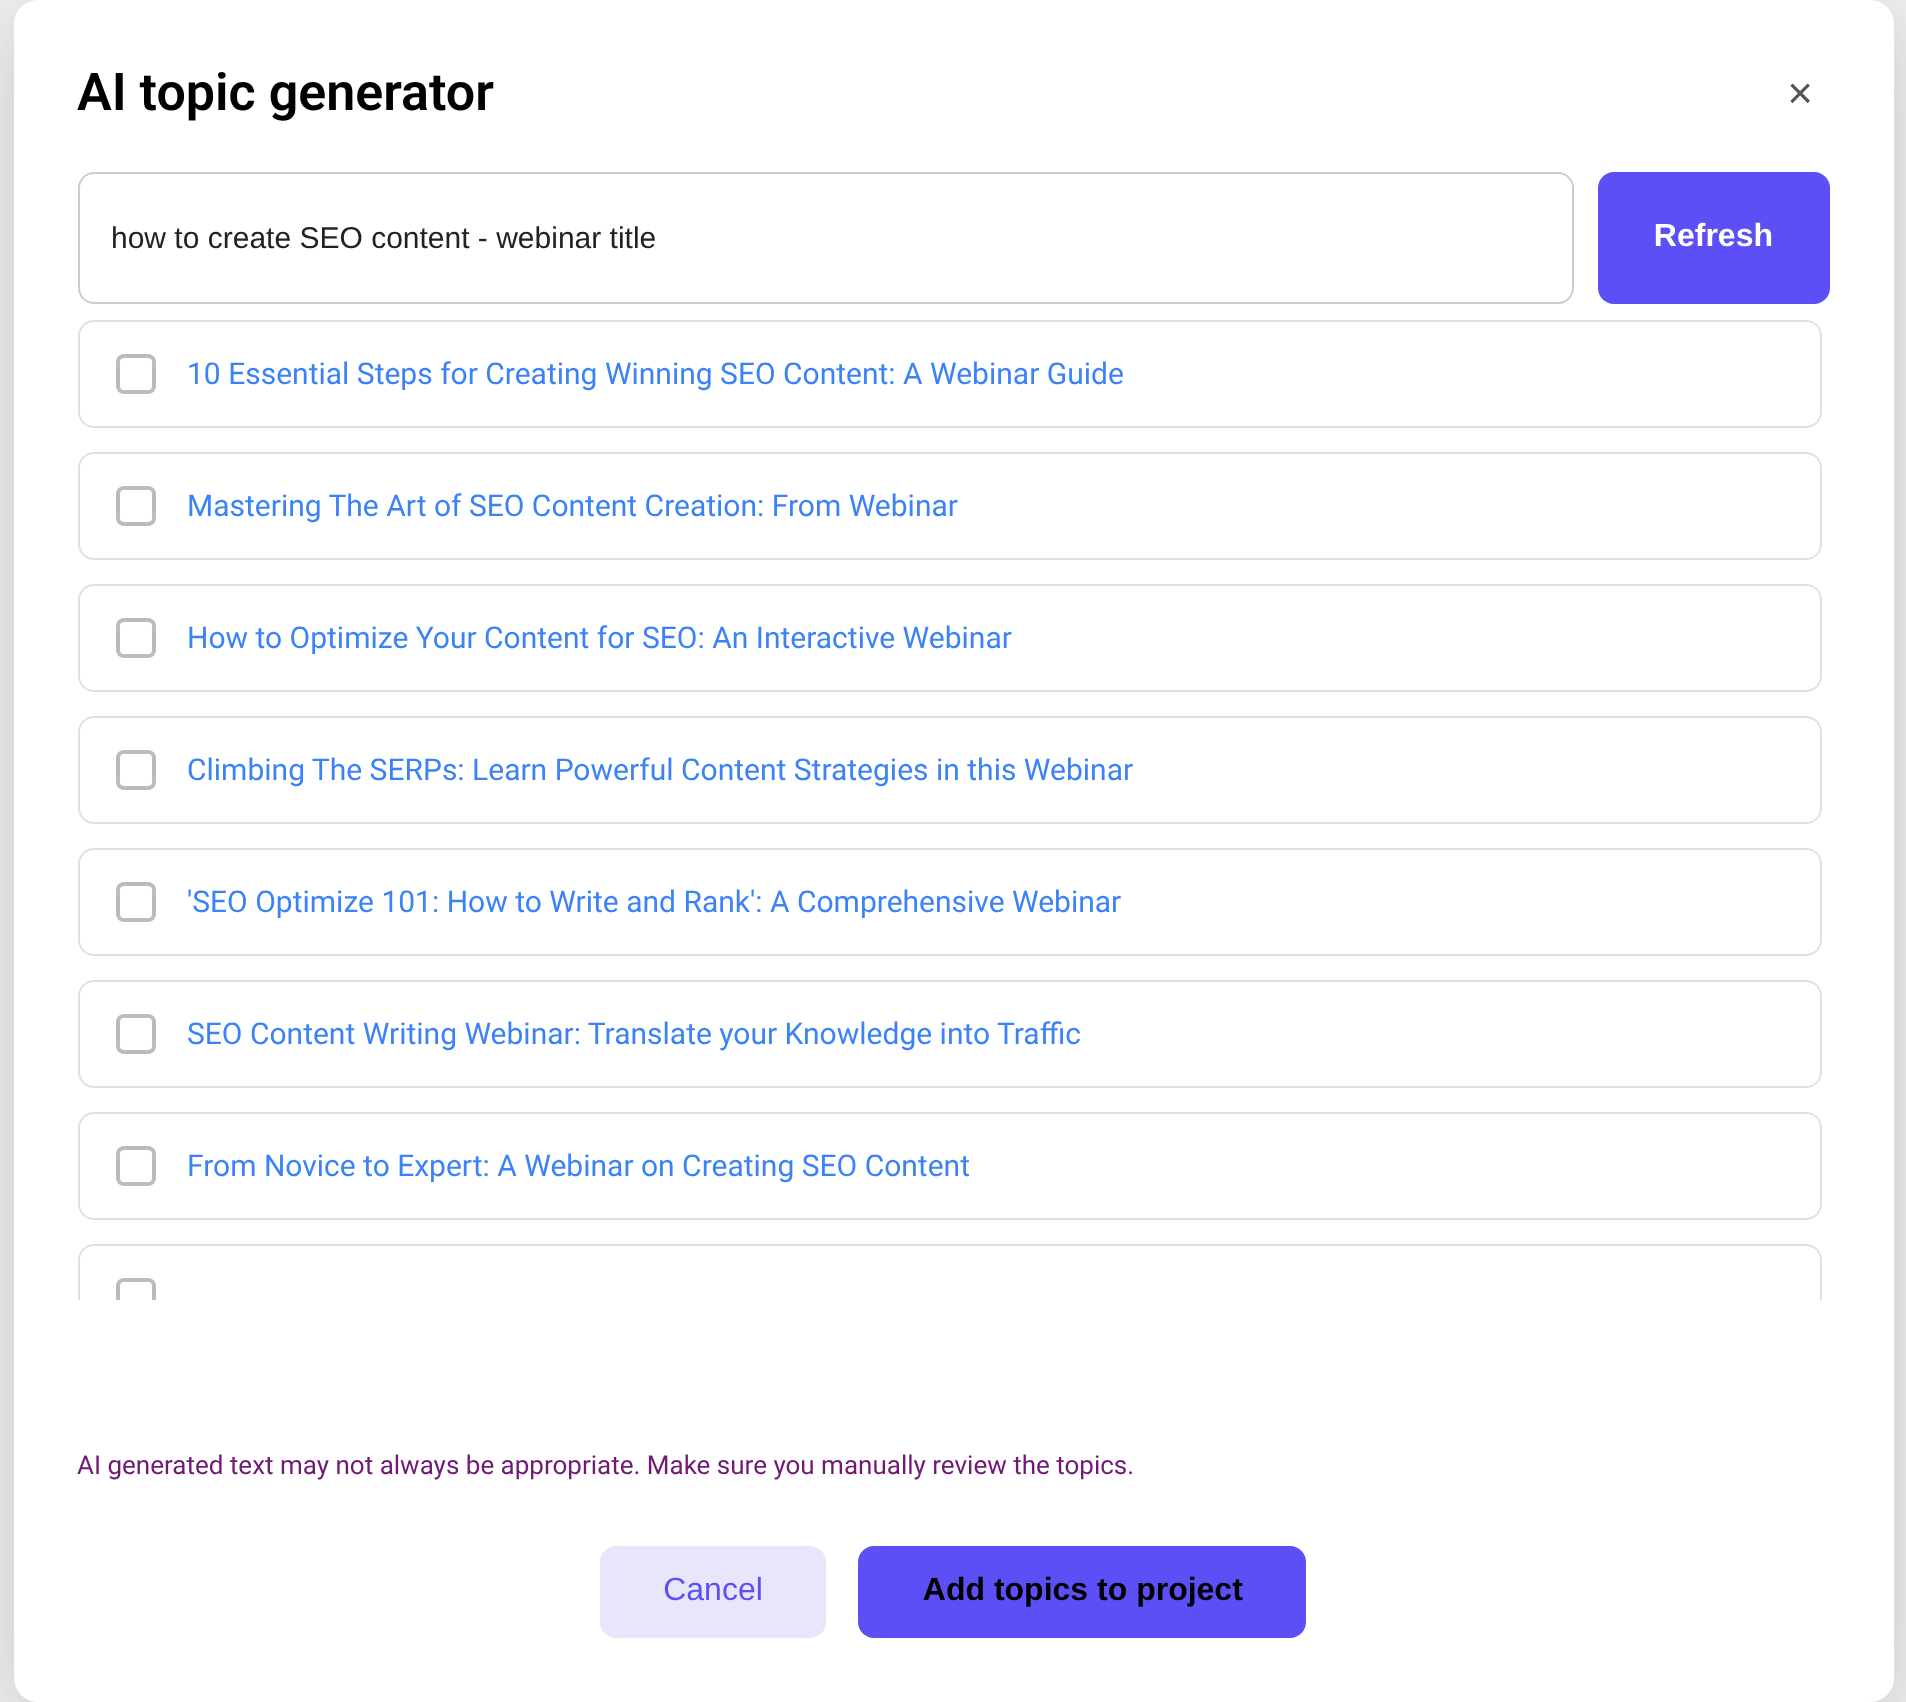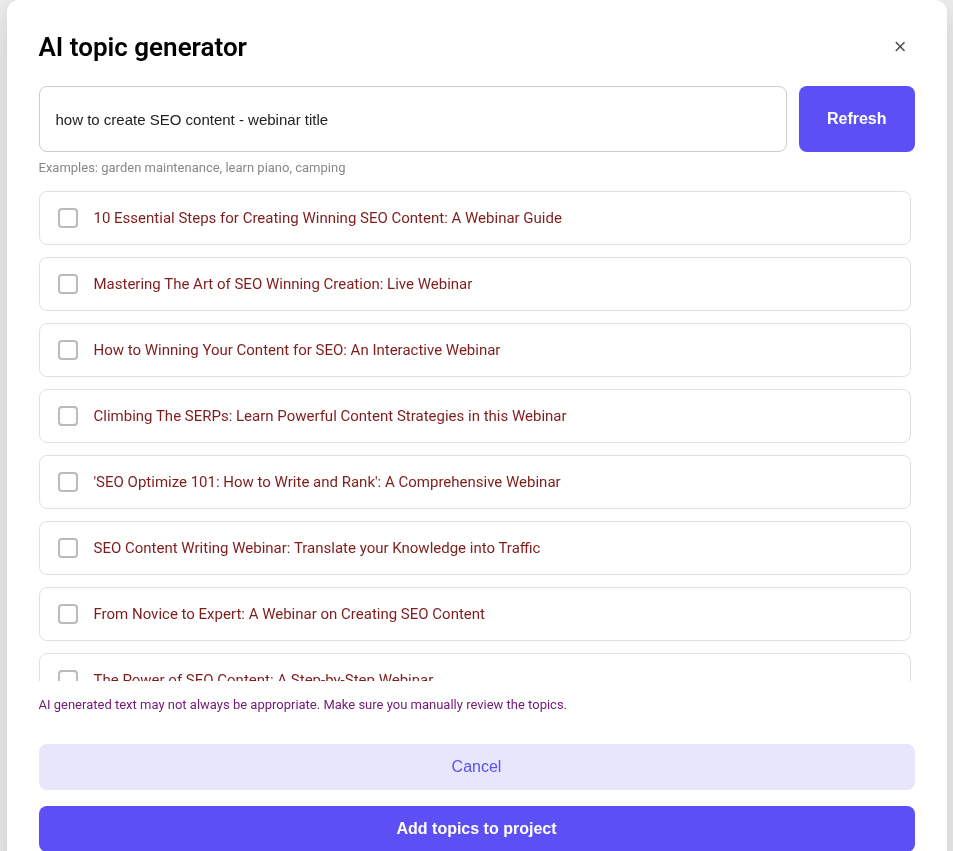--- a/index.html
+++ b/index.html
@@ -139,53 +139,52 @@
       background: white;
     }
 
     .topic-checkbox:checked {
       background: #5b4ff5;
       border-color: #5b4ff5;
     }
 
     .topic-label {
       font-size: 15px;
-      color: #7f1d1d;
+      color: #3b82f6;
       cursor: pointer;
     }
 
     .disclaimer-text {
       font-size: 13px;
       color: #701a75;
       margin-top: 16px;
       margin-bottom: 24px;
     }
 
     .dialog-footer {
       display: flex;
       justify-content: center;
       gap: 16px;
       margin-top: 8px;
-      flex-direction: column;
     }
 
     .cancel-button {
       background: #e8e6fa;
       color: #5b4ff5;
       border: none;
       border-radius: 8px;
       padding: 14px 32px;
       font-size: 16px;
       font-weight: 500;
       cursor: pointer;
     }
 
     .add-topics-button {
       background: #5b4ff5;
-      color: #ffffff;
+      color: #000000;
       border: none;
       border-radius: 8px;
       padding: 14px 32px;
       font-size: 16px;
       font-weight: 600;
       cursor: pointer;
     }
   </style>
 </head>
 <body>
@@ -195,55 +194,53 @@
   <div class="dialog-header">
     <h1 class="dialog-title">AI topic generator</h1>
     <button class="close-button">×</button>
   </div>
 
   <div class="search-row">
     <input class="search-input" type="text" placeholder="how to create SEO content - webinar title" value="how to create SEO content - webinar title" style="">
     <button class="refresh-button">Refresh</button>
   </div>
 
-  <p class="examples-text">Examples: garden maintenance, learn piano, camping</p>
 
   <div class="topics-list-wrapper">
     <div class="topics-list" id="topics-list">
     <div class="topic-item">
           <input type="checkbox" class="topic-checkbox" style="">
           <span class="topic-label">10 Essential Steps for Creating Winning SEO Content: A Webinar Guide</span>
         </div>
         <div class="topic-item">
           <input type="checkbox" class="topic-checkbox" style="">
-          <span class="topic-label">Mastering The Art of SEO Winning Creation: Live Webinar</span>
-        </div>
-        <div class="topic-item">
-          <input type="checkbox" class="topic-checkbox" style="">
-          <span class="topic-label">How to Winning Your Content for SEO: An Interactive Webinar</span>
+          <span class="topic-label">Mastering The Art of SEO Content Creation: From Webinar</span>
+        </div>
+        <div class="topic-item">
+          <input type="checkbox" class="topic-checkbox" style="">
+          <span class="topic-label">How to Optimize Your Content for SEO: An Interactive Webinar</span>
         </div>
         <div class="topic-item">
           <input type="checkbox" class="topic-checkbox" style="">
           <span class="topic-label">Climbing The SERPs: Learn Powerful Content Strategies in this Webinar</span>
         </div>
         <div class="topic-item">
           <input type="checkbox" class="topic-checkbox" style="">
           <span class="topic-label">'SEO Optimize 101: How to Write and Rank': A Comprehensive Webinar</span>
         </div>
         <div class="topic-item">
           <input type="checkbox" class="topic-checkbox" style="">
           <span class="topic-label">SEO Content Writing Webinar: Translate your Knowledge into Traffic</span>
         </div>
         <div class="topic-item">
           <input type="checkbox" class="topic-checkbox" style="">
           <span class="topic-label">From Novice to Expert: A Webinar on Creating SEO Content</span>
         </div>
         <div class="topic-item">
           <input type="checkbox" class="topic-checkbox" style="">
-          <span class="topic-label">The Power of SEO Content: A Step-by-Step Webinar</span>
         </div>
       </div>
   </div>
 
   <p class="disclaimer-text">AI generated text may not always be appropriate. Make sure you manually review the topics.</p>
 
   <div class="dialog-footer">
     <button class="cancel-button">Cancel</button>
     <button class="add-topics-button">Add topics to project</button>
   </div>

